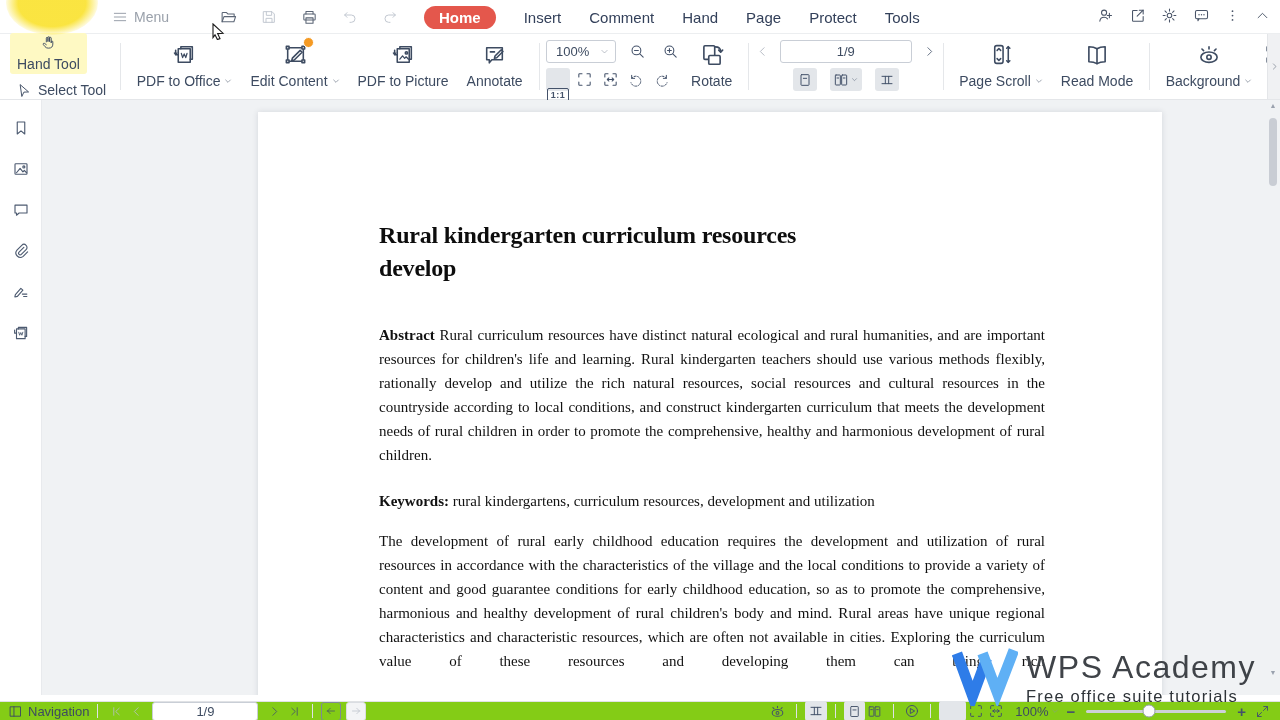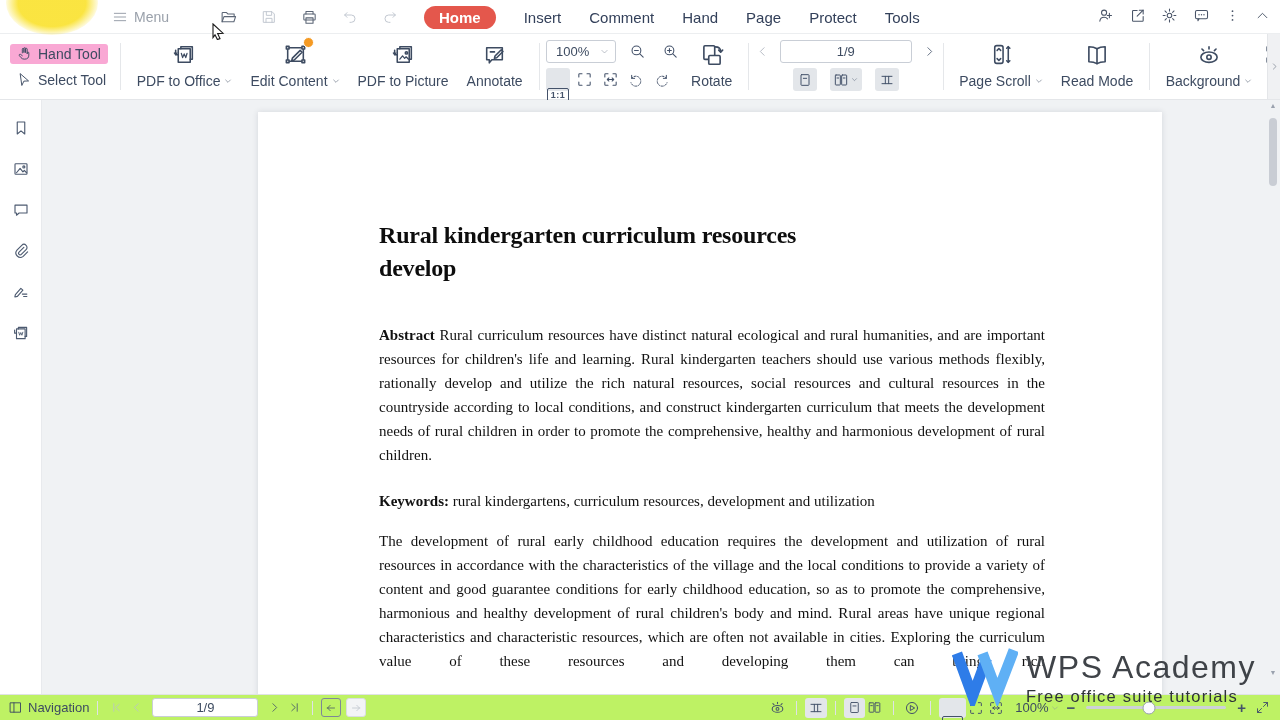--- a/index.html
+++ b/index.html
@@ -25,21 +25,21 @@
   .tab.active { background:#e4574c; color:#fff; font-weight:700; border-radius:12px; padding:3px 15px; }
   .mb-right { position:absolute; right:10px; top:0; height:34px; display:flex; align-items:center; gap:15px; color:#4a5568; }
 
   
   .toolbar { position:relative; height:66px; background:#fff; border-bottom:1px solid #e4e6e9;
     display:flex; align-items:stretch; padding-left:6px; color:#3d4b61; }
   .vdiv { width:1px; background:#e5e7ea; margin:9px 7px; }
   .tools-col { width:114px; display:flex; flex-direction:column; justify-content:center; gap:6px; padding-left:4px; }
   .tool-row { display:flex; align-items:center; gap:6px; font-size:14px; color:#3d4b61;
     padding:2px 7px; border-radius:3px; width:fit-content; white-space:nowrap; }
-  .tool-row.sel { background:#f9a8d4; }
+  .tool-row.sel { background:#fef9c3;flex-direction:column; }
   .bigbtn { display:flex; flex-direction:column; align-items:center; justify-content:flex-start;
     padding:7px 9px 0; gap:5px; }
   .bigbtn .icwrap { position:relative; height:27px; display:flex; align-items:center; }
   .bigbtn .lbl { font-size:14px; white-space:nowrap; display:flex; align-items:center; gap:4px; color:#3d4b61; }
   .badge { position:absolute; top:-4px; right:-6px; width:11px; height:11px; border-radius:50%;
     background:#f59a23; border:1.5px solid #fff; }
   .caret { display:inline-block; }
   .grid2 { display:flex; flex-direction:column; padding-top:6px; gap:5px; }
   .grow { display:flex; align-items:center; }
   .zoomsel { width:70px; height:23px; border:1px solid #c9ced6; border-radius:3px; background:#fff;
@@ -79,21 +79,21 @@
   .vs-arrow { position:absolute; left:2px; width:8px; text-align:center; font-size:7px; color:#9aa2ae; }
   .vs-thumb { position:absolute; left:2px; top:16px; width:8px; height:68px; border-radius:4px; background:#c9cdd4; }
 
   
   .watermark { position:absolute; right:24px; bottom:14px; z-index:60; display:flex; align-items:flex-end; gap:8px; }
   .wm-text { display:flex; flex-direction:column; align-items:flex-start; gap:2px; }
   .wm-title { font-size:32px; color:#3f4348; letter-spacing:1.5px; line-height:1.05; }
   .wm-sub { font-size:16.5px; color:#2e3338; letter-spacing:1.2px; }
 
   
-  .statusbar { position:absolute; left:0; bottom:0; width:1280px; height:26px; background:#bef264;
+  .statusbar { position:absolute; left:0; bottom:0; width:1280px; height:19px; background:#84cc16;
     border-top:1px solid #e0e2e5; display:flex; align-items:center; padding:0 8px; z-index:40;
     color:#3d4b61; font-size:13px; }
   .sdiv { width:1px; height:14px; background:#dfe2e6; margin:0 8px; }
   .sb-item { display:flex; align-items:center; gap:5px; }
   .sb-ic { display:flex; align-items:center; justify-content:center; color:#44526a; min-width:20px; height:20px; border-radius:3px; }
   .sb-ic.sel { background:#e3e6ea; padding:0 3px; }
   .sb-ic.dis { color:#b9c0ca; }
   .sb-pageinput { width:106px; height:19px; border:1px solid #c9ced6; border-radius:3px; background:#fff;
     display:flex; align-items:center; justify-content:center; font-size:13px; margin:0 6px; }
   .boxbtn { width:20px; height:19px; border:1px solid #7e8896; border-radius:3px; display:flex;

